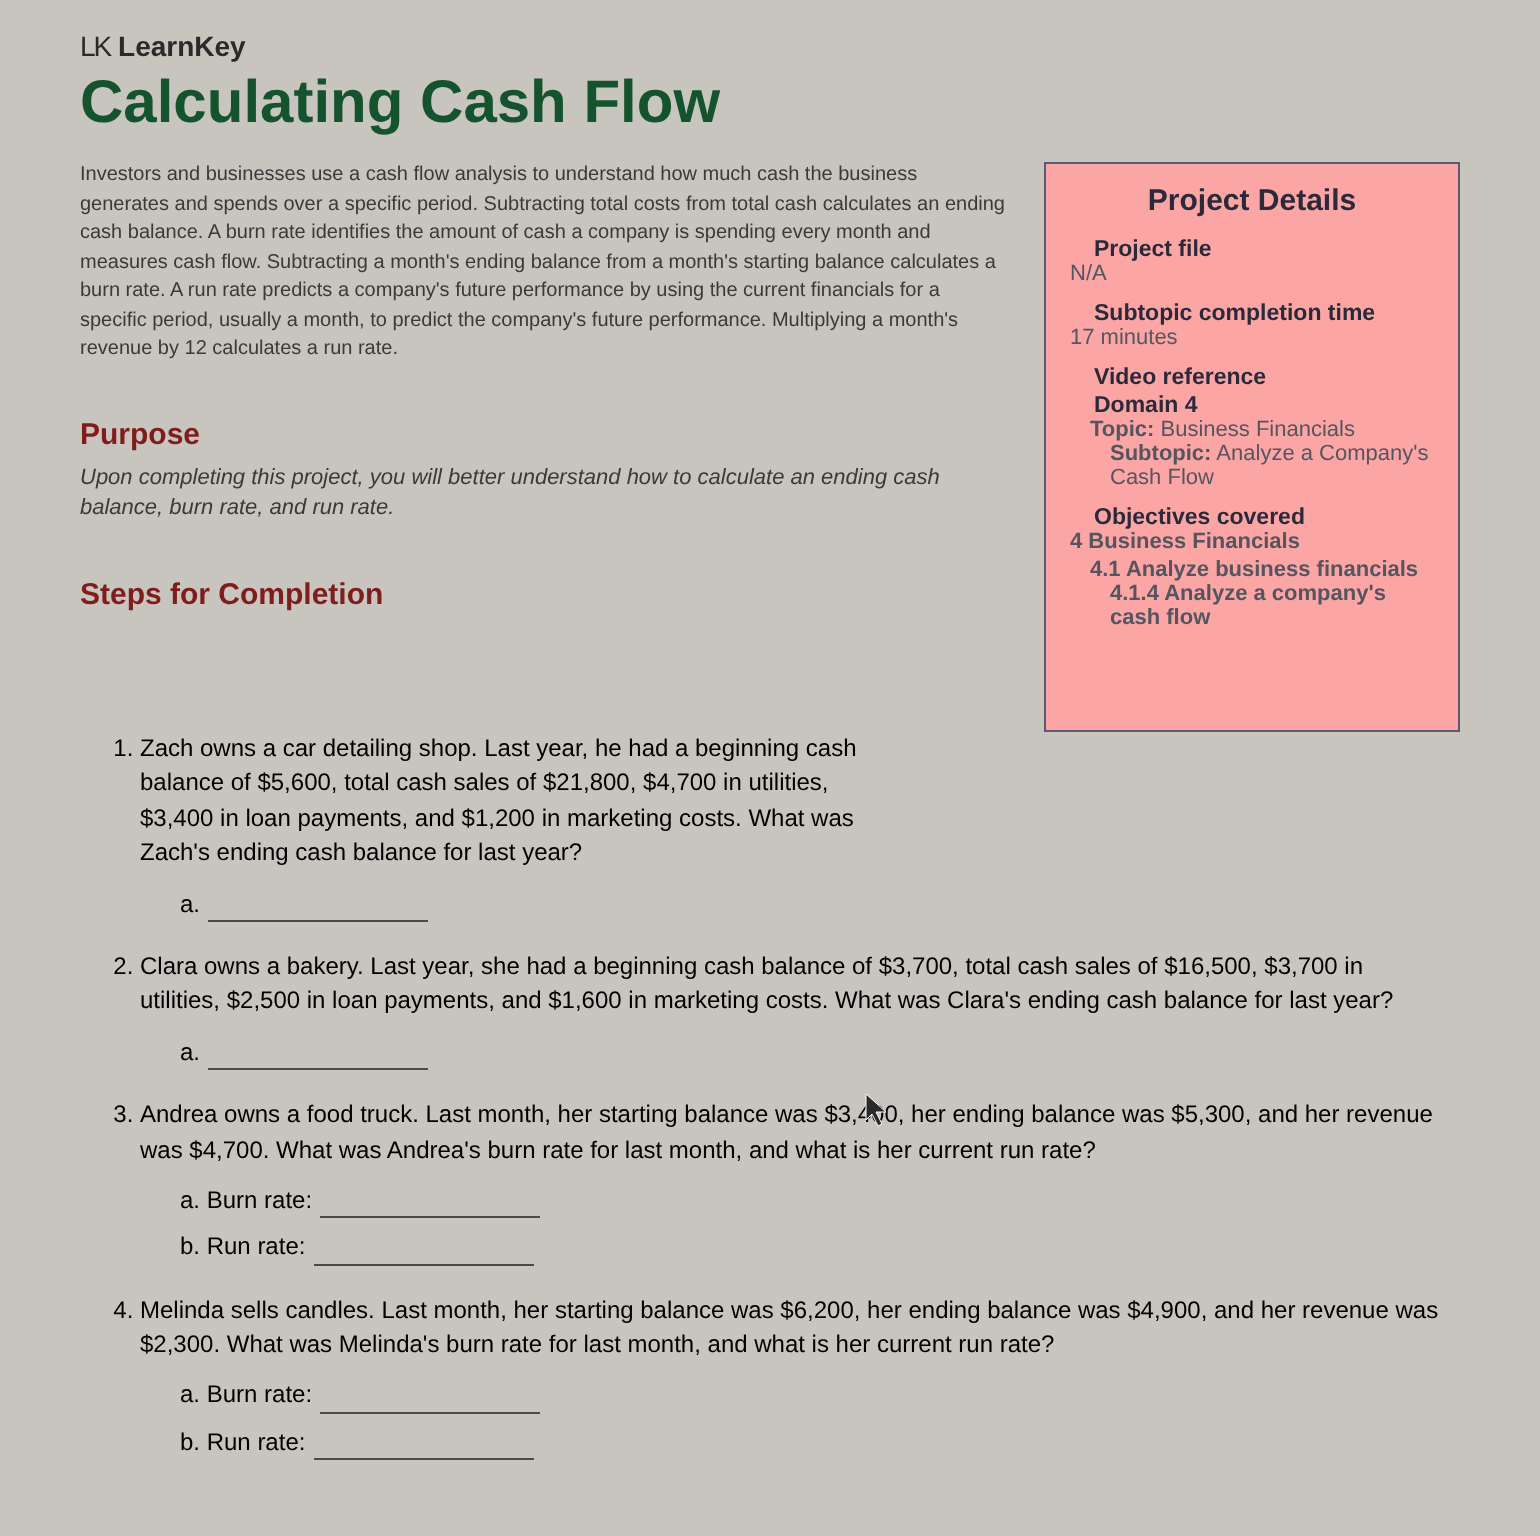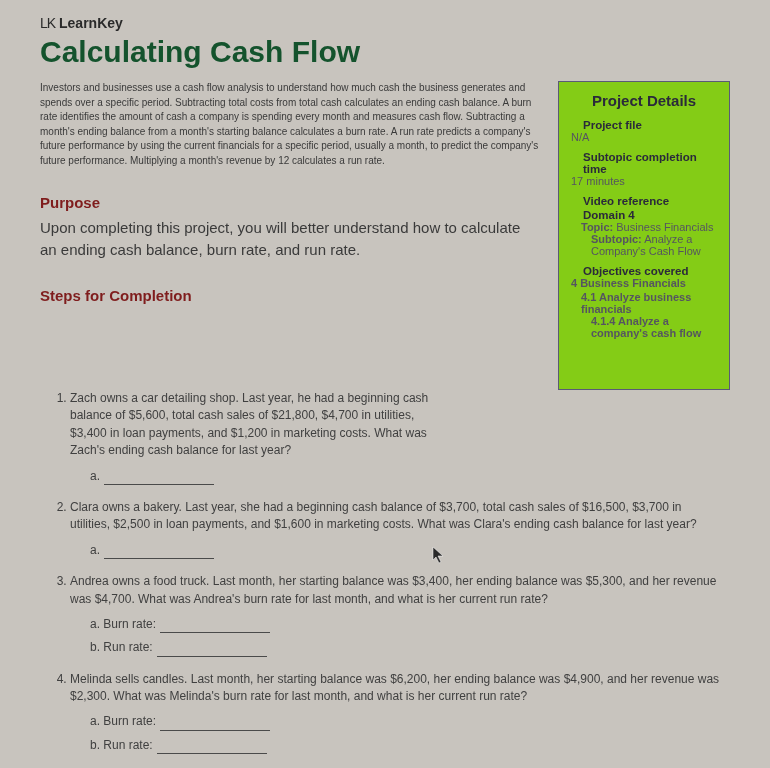--- a/index.html
+++ b/index.html
@@ -55,29 +55,30 @@
     
     h2.section-head {
       font-size: 15px;
       font-weight: 700;
       color: #7f1d1d;
       margin-bottom: 6px;
       margin-top: 26px;
     }
     
     .purpose-text {
-      font-size: 15px;
+      font-size: 11px;
       line-height: 1.45;
       color: #3a3a3a;
       margin-bottom: 8px;
+      font-style: italic;
     }
     
     .details-box {
-      width: 172px;
-      background: #84cc16;
+      width: 208px;
+      background: #fca5a5;
       border: 1px solid #5a5a75;
       padding: 10px 12px;
       font-size: 11px;
       color: #3a3a45;
       flex-shrink: 0;
       height: fit-content;
     }
     
     .details-title {
       font-size: 15px;
@@ -110,21 +111,21 @@
     .details-subsubvalue {
       font-size: 11px;
       color: #555560;
       margin-left: 20px;
     }
     
     .steps-list {
       list-style: decimal;
       margin-left: 30px;
       font-size: 12px;
-      color: #404040;
+      color: #000000;
     }
     
     .step-item {
       margin-bottom: 14px;
       line-height: 1.45;
       padding-right: 10px;
     }
     
     .step-item.narrow {
       max-width: 390px;

